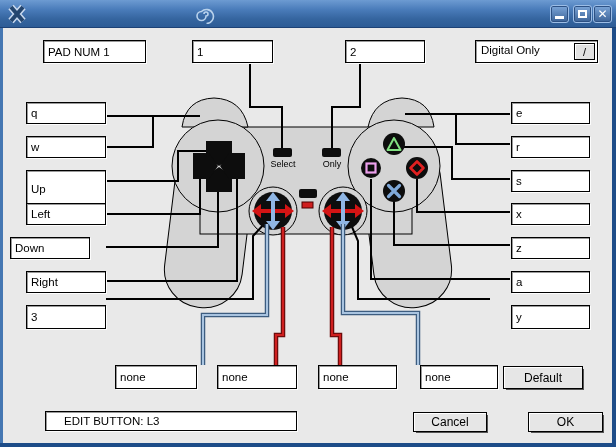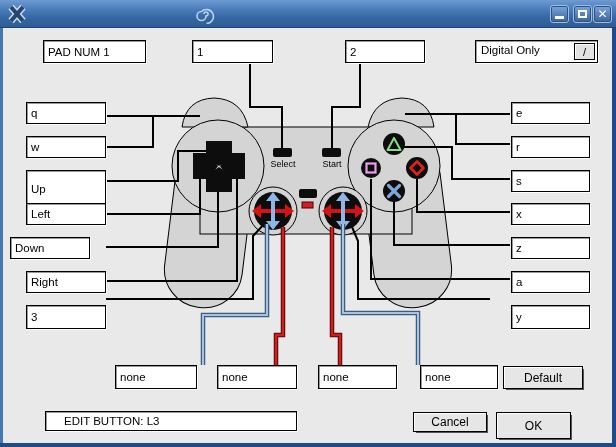--- a/index.html
+++ b/index.html
@@ -195,21 +195,21 @@
     <path class="g-cross" d="M388.5 185.5 L399.5 196.5 M399.5 185.5 L388.5 196.5"></path>
   </g>
 
   <rect class="black-part" x="273" y="148" width="19" height="9" rx="2"></rect>
   <rect class="black-part" x="322" y="148" width="19" height="9" rx="2"></rect>
   <rect class="black-part" x="299" y="189" width="18" height="9" rx="2"></rect>
   <rect class="led" x="302" y="202" width="11" height="6"></rect>
 </svg>
 
 <span class="ctrl-label" style="left:264px;top:159px;width:38px;">Select</span>
-<span class="ctrl-label" style="left:316px;top:159px;width:32px;">Start</span>
+<span class="ctrl-label" style="left:316px;top:159px;width:32px;">Only</span>
 
 <input class="entry" style="left: 43px; top: 40px; width: 103px; height: 23px;" value="PAD NUM 1">
 <input class="entry" style="left: 192px; top: 40px; width: 81px; height: 23px;" value="1">
 <input class="entry" style="left: 345px; top: 40px; width: 80px; height: 23px;" value="2">
 <div class="combo" style="left:475px;top:40px;width:123px;height:23px;padding-left:40px;">
   <span class="combo-text">Digital Only</span>
   <div class="combo-btn">/</div>
 </div>
 
 <input class="entry" style="left: 26px; top: 102px; width: 80px; height: 22px;" value="q">
@@ -229,13 +229,13 @@
 <input class="entry" style="left: 511px; top: 305px; width: 79px; height: 24px;" value="y">
 
 <input class="entry" style="left: 115px; top: 365px; width: 82px; height: 24px;" value="none">
 <input class="entry" style="left: 217px; top: 365px; width: 80px; height: 24px;" value="none">
 <input class="entry" style="left: 318px; top: 365px; width: 79px; height: 24px;" value="none">
 <input class="entry" style="left: 420px; top: 365px; width: 78px; height: 24px;" value="none">
 <button class="btn" style="left:503px;top:366px;width:80px;height:23px;">Default</button>
 
 <input class="entry" style="left: 45px; top: 411px; width: 252px; height: 20px; padding-left: 18px;" value="EDIT BUTTON: L3">
 <button class="btn" style="left:413px;top:412px;width:74px;height:20px;">Cancel</button>
-<button class="btn" style="left:496px;top:412px;width:75px;height:27px;">OK</button>
+<button class="btn" style="left:528px;top:412px;width:75px;height:20px;">OK</button>
 
 </body></html>

